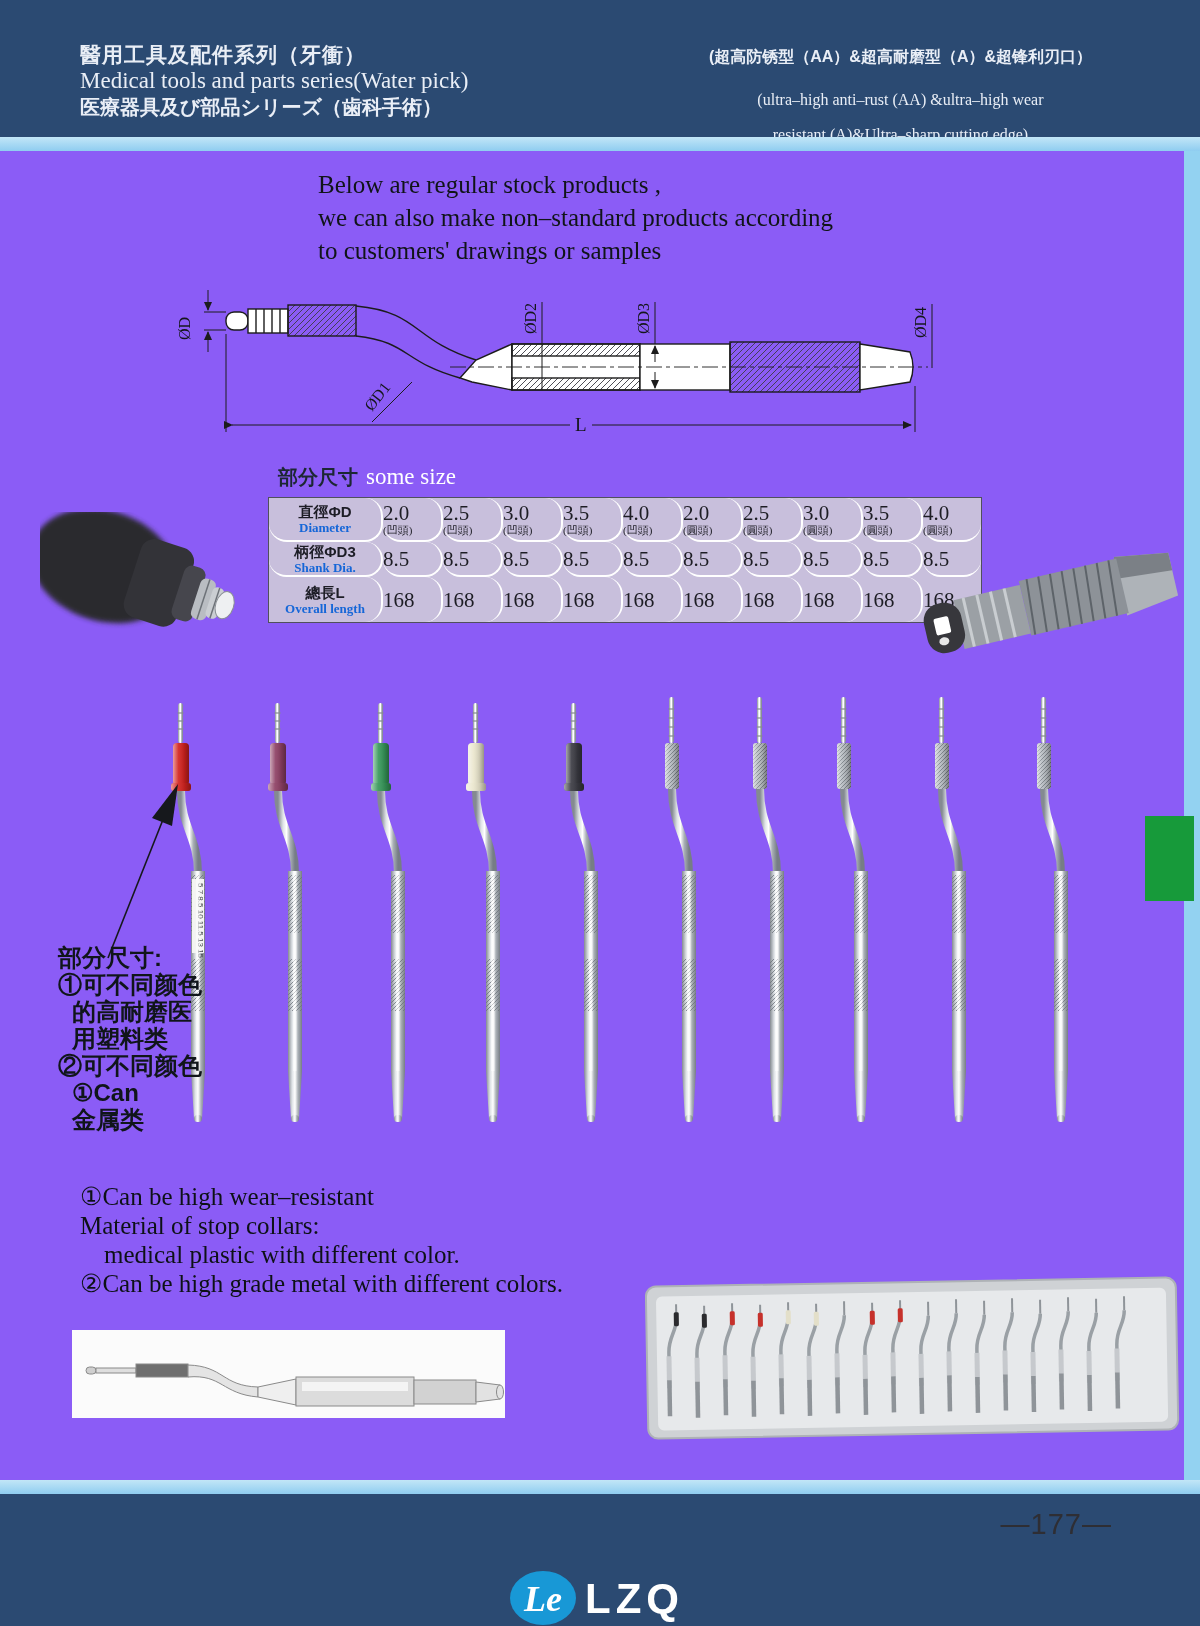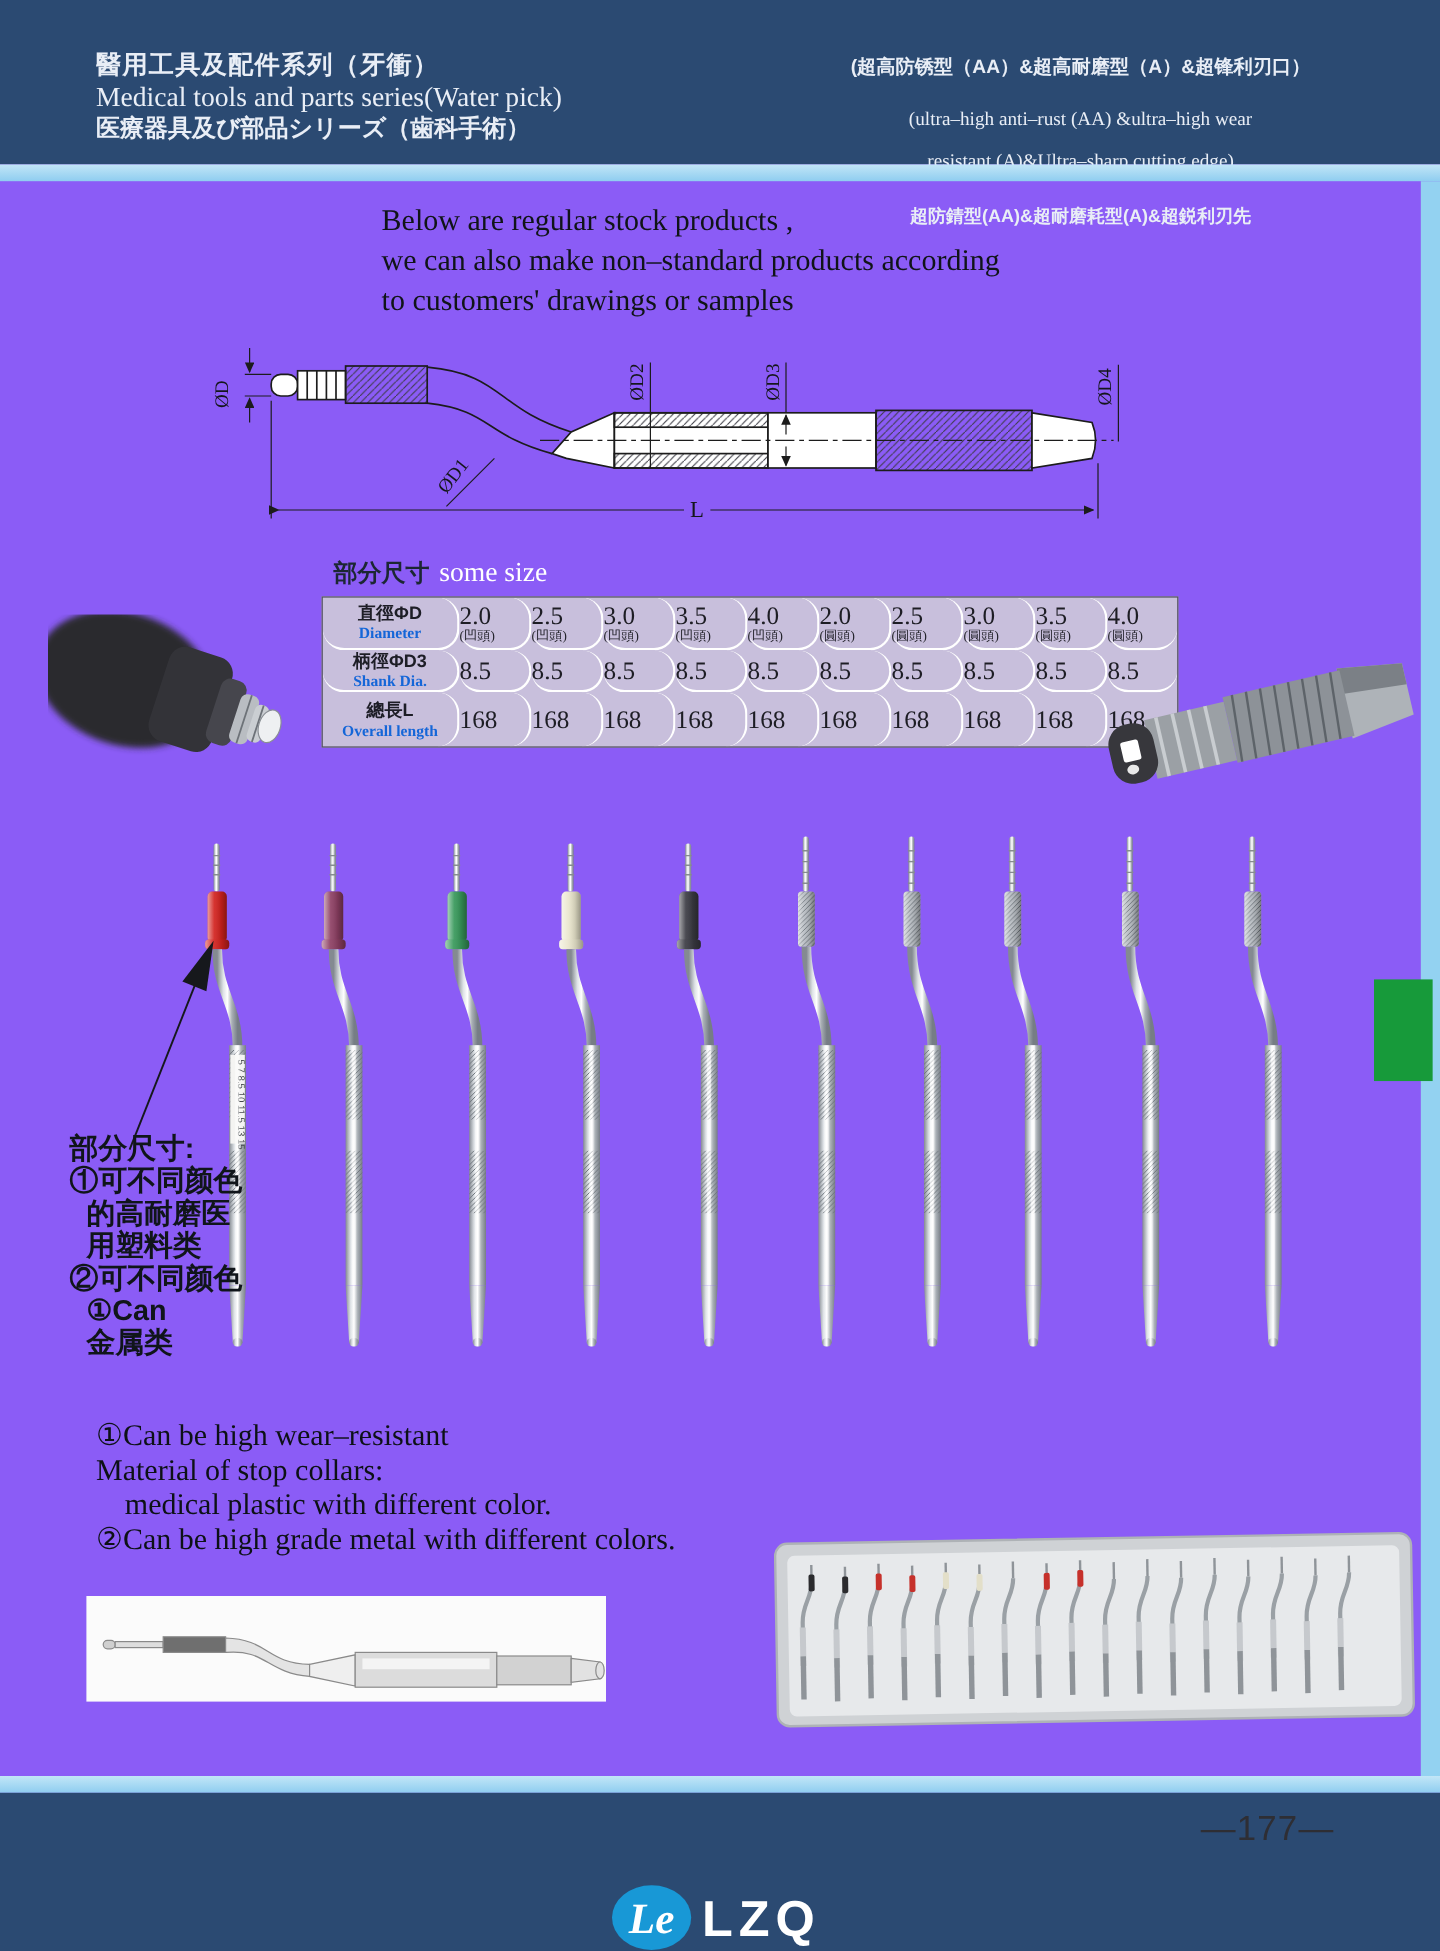--- a/index.html
+++ b/index.html
@@ -84,21 +84,20 @@
   <div class="band" style="top:0;height:137px;">
     <div class="hdr-left">
       <div class="l1">醫用工具及配件系列（牙衝）</div>
       <div class="l2">Medical tools and parts series(Water pick)</div>
       <div class="l3">医療器具及び部品シリーズ（歯科手術）</div>
     </div>
     <div class="hdr-right">
       <div class="r1">(超高防锈型（AA）&amp;超高耐磨型（A）&amp;超锋利刃口）</div>
       <div class="r2">(ultra–high anti–rust (AA) &amp;ultra–high wear</div>
       <div class="r3">resistant (A)&amp;Ultra–sharp cutting edge)</div>
-      <div class="r4">超防錆型(AA)&amp;超耐磨耗型(A)&amp;超鋭利刃先</div>
     </div>
   </div>
   <div class="strip" style="top:137px;height:14px;"></div>
 
   <div class="abs" style="left:1184px;top:151px;width:16px;height:1329px;background:#93d2f1;"></div>
   <svg class="abs" style="left:1145px;top:816px;" width="49" height="85">
     <rect x="0" y="0" width="49" height="85" fill="#179a3a"></rect>
   </svg>
 
   <div class="intro">

